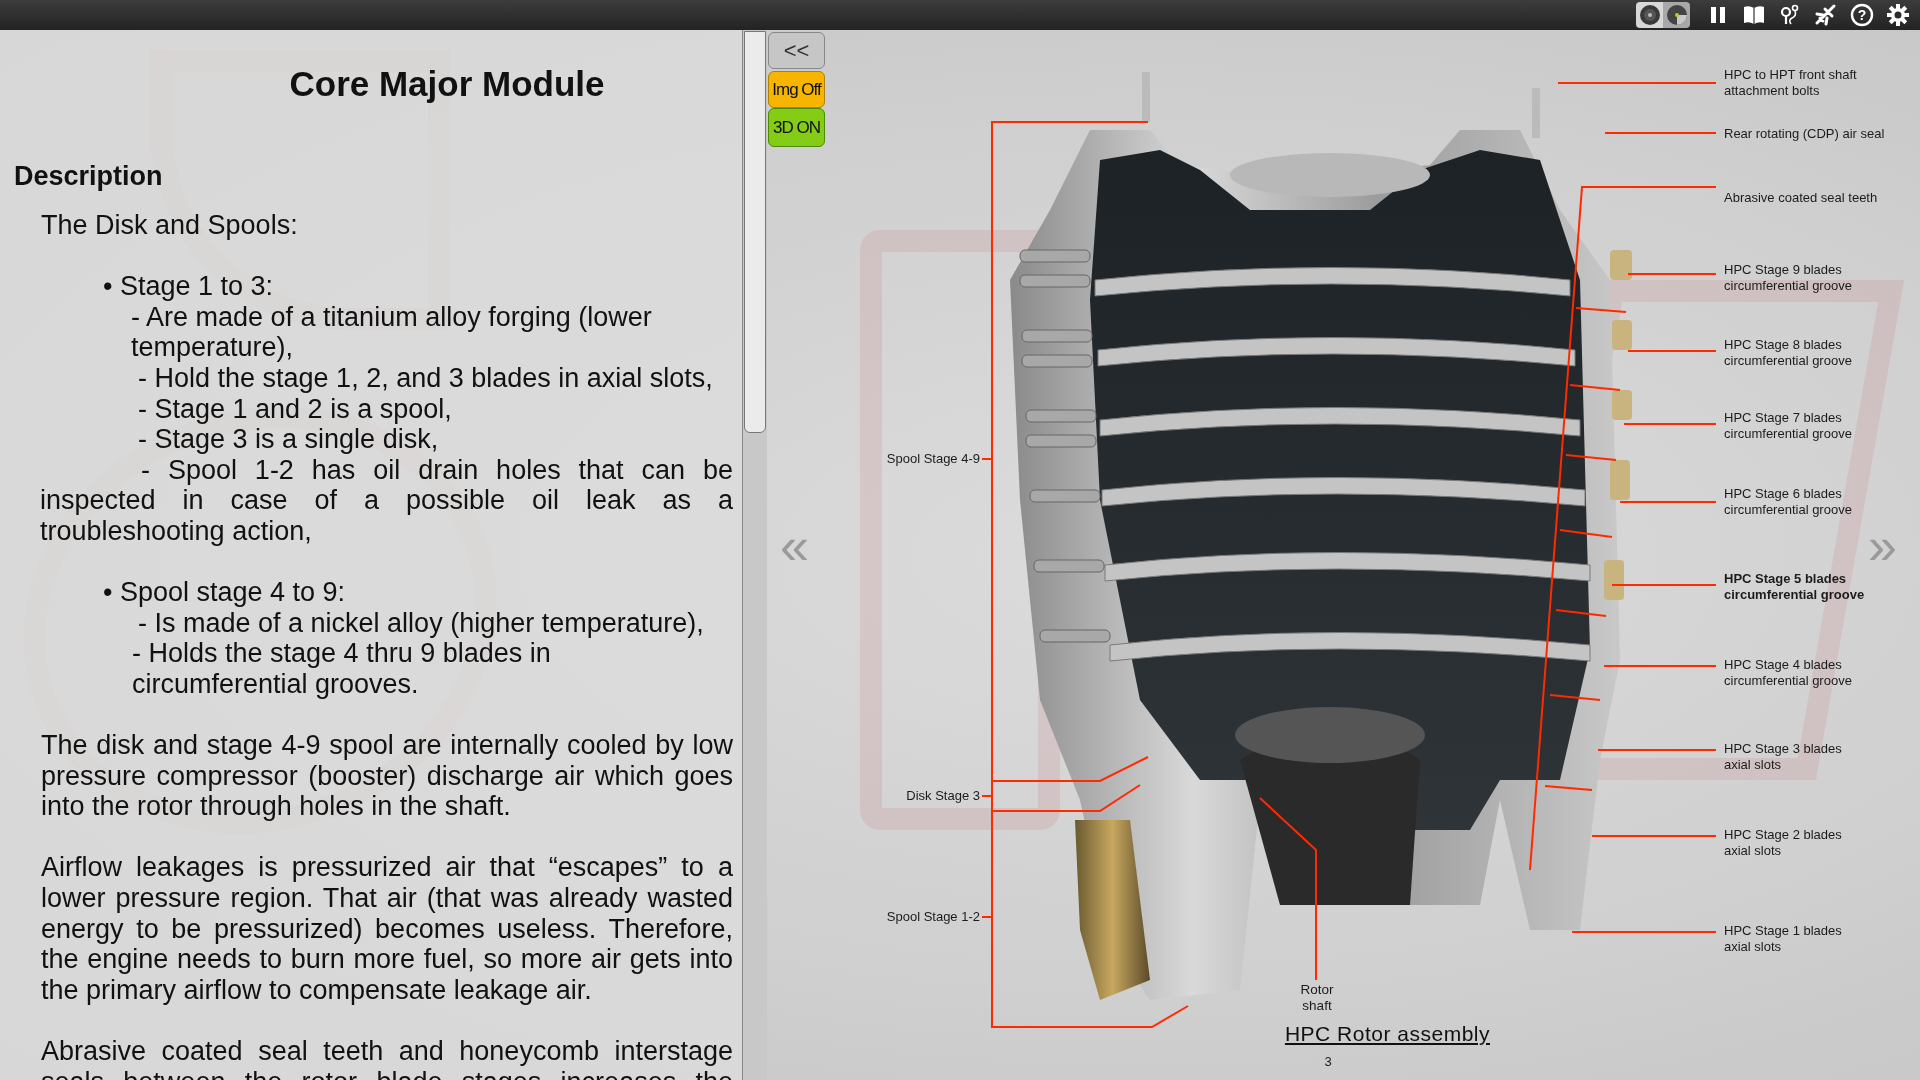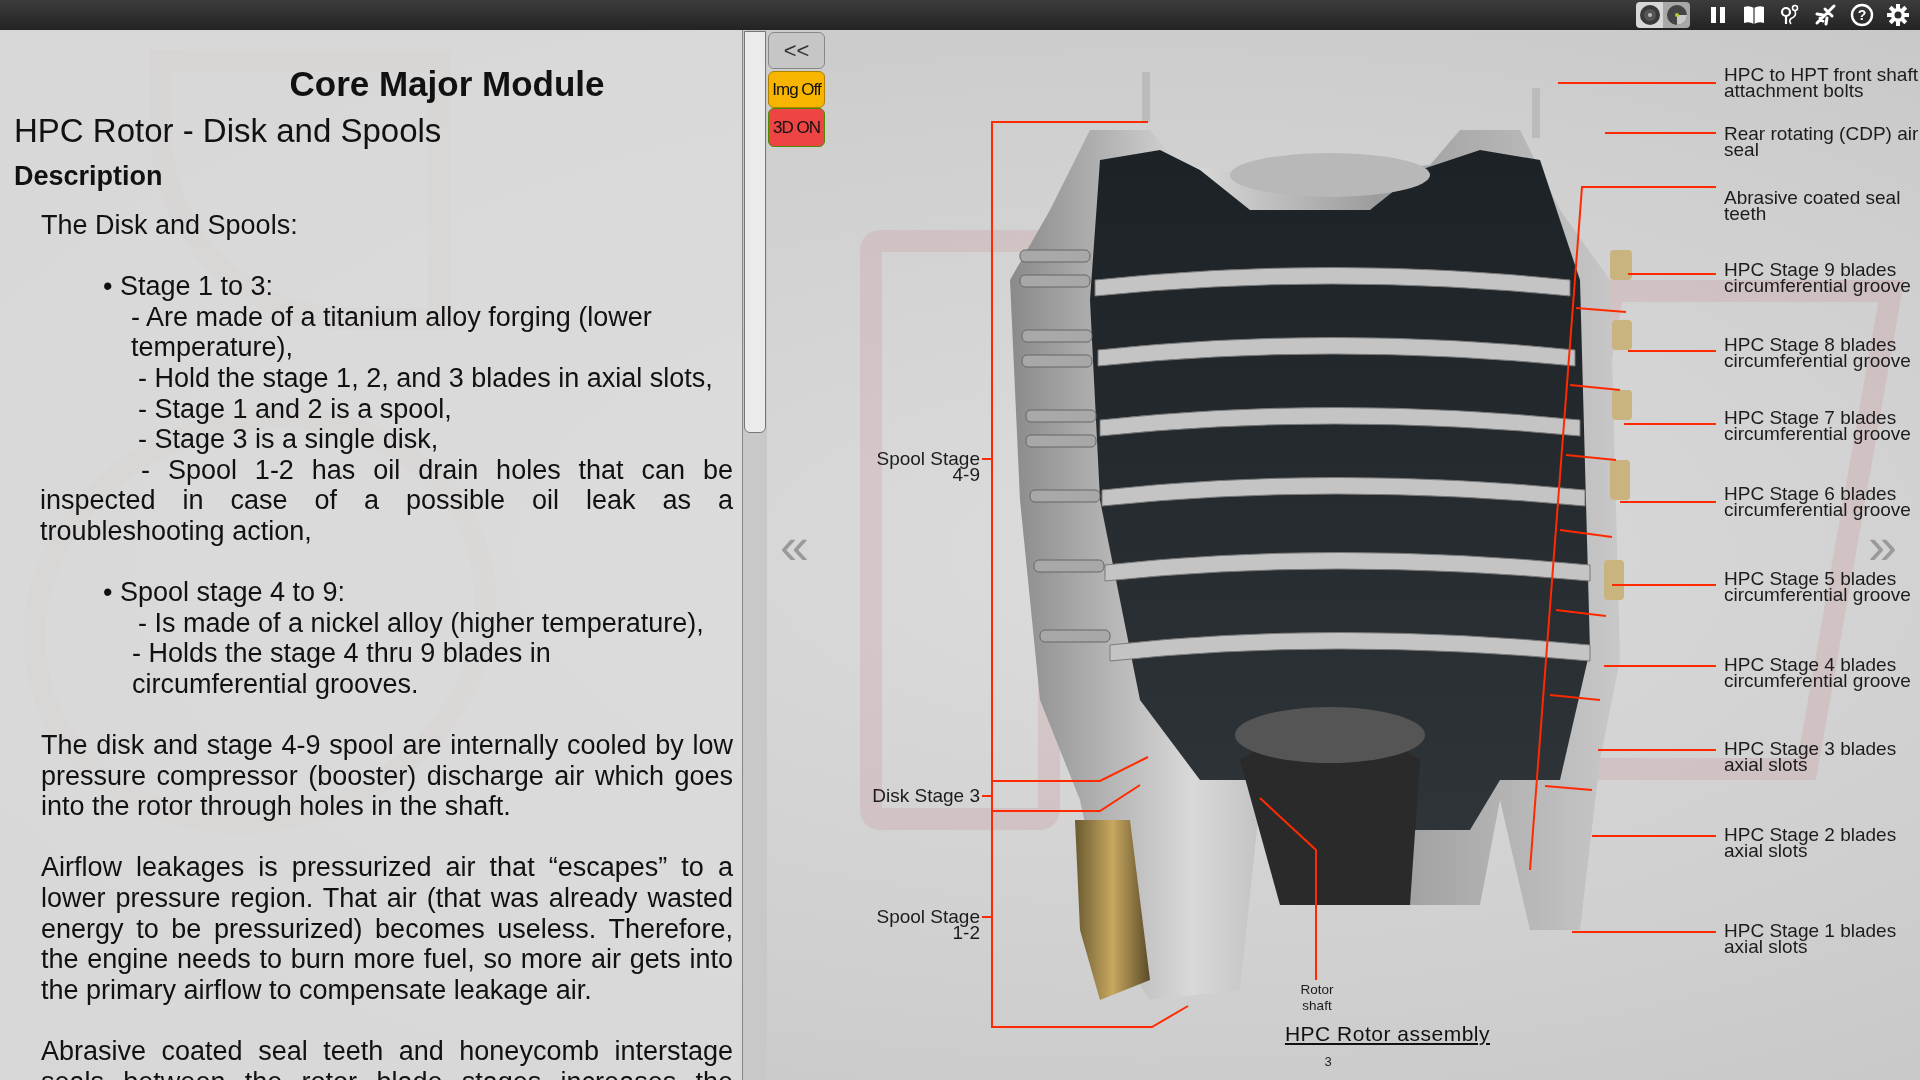--- a/index.html
+++ b/index.html
@@ -31,31 +31,31 @@
   .justify { text-align: justify; text-align-last: left; }
   .gap { height: 30.6px; }
 
   .scrollbar-track { position: absolute; left: 742px; top: 30px; width: 25px; height: 1050px; background: #c8c8c8; border-left: 1px solid #888; }
   .scrollbar-thumb { position: absolute; left: 744px; top: 31px; width: 22px; height: 402px; background: #ebebeb; border: 1px solid #777; border-radius: 0 0 6px 6px; cursor: pointer; }
 
   
   .side-btn { position: absolute; left: 768px; width: 57px; border-radius: 6px; display: flex; align-items: center; justify-content: center; font-size: 17px; color: #111; cursor: pointer; border: 1px solid #888; }
   .btn-collapse { top: 32px; height: 37px; background: #c6c6c6; font-size: 22px; color: #333; }
   .btn-img { top: 71px; height: 37px; background: #f7b500; border-color: #b08000; letter-spacing: -1px; }
-  .btn-3d { top: 108px; height: 39px; background: #ef4444; border-color: #4c8a00; letter-spacing: -1px; }
+  .btn-3d { top: 108px; height: 39px; background: #84cc16; border-color: #4c8a00; letter-spacing: -1px; }
 
   .nav-arrow { position: absolute; font-size: 52px; color: #9a9a9a; cursor: pointer; line-height: 1; }
   .nav-prev { left: 780px; top: 520px; }
   .nav-next { left: 1868px; top: 520px; }
 
   
   .diagram { position: absolute; left: 0; top: 0; width: 1920px; height: 1080px; pointer-events: none; }
   .diagram svg { position: absolute; left: 0; top: 0; }
 
-  .callout { position: absolute; font-size: 19px; color: #1c1c1c; line-height: 16px; }
+  .callout { position: absolute; font-size: 13px; color: #1c1c1c; line-height: 16px; }
   .callout-right { left: 1724px; }
   .callout-left { text-align: right; }
   .caption { position: absolute; left: 1200px; width: 290px; top: 1022px; text-align: right; font-size: 21px; color: #111; letter-spacing: 0.5px; text-decoration: underline; }
   .page-num { position: absolute; left: 1318px; width: 20px; top: 1054px; text-align: center; font-size: 13px; color: #222; }
   .rotor-shaft { position: absolute; left: 1290px; width: 54px; top: 982px; text-align: center; font-size: 13.5px; color: #1c1c1c; line-height: 16px; }
 </style>
 </head>
 <body>
 
 <div class="scene">
@@ -126,21 +126,20 @@
           <rect x="1" y="10" width="5" height="4" transform="rotate(45 12 12)"></rect>
           <rect x="18" y="10" width="5" height="4" transform="rotate(45 12 12)"></rect>
         </g>
         <circle cx="12" cy="12" r="3.5" fill="#2c2c2c"></circle>
       </svg>
   </div>
 </div>
 
 <div class="left-panel">
   <div class="lp-title">Core Major Module</div>
-  <div class="lp-subtitle">HPC Rotor - Disk and Spools</div>
   <div class="lp-heading">Description</div>
   <div class="lp-body">
     <p>The Disk and Spools:</p>
     <div class="gap"></div>
     <p class="indent1">• Stage 1 to 3:</p>
     <p class="indent2" style="padding-left:90px;">- Are made of a titanium alloy forging (lower temperature),</p>
     <p class="indent2">- Hold the stage 1, 2, and 3 blades in axial slots,</p>
     <p class="indent2">- Stage 1 and 2 is a spool,</p>
     <p class="indent2">- Stage 3 is a single disk,</p>
     <p class="justify" style="text-indent:101px;margin-left:-1px;">- Spool 1-2 has oil drain holes that can be inspected in case of a possible oil leak as a troubleshooting action,</p>
@@ -286,21 +285,21 @@
     <div>circumferential groove</div>
   </div>
   <div class="callout callout-right" style="top:410px;">
     <div>HPC Stage 7 blades</div>
     <div>circumferential groove</div>
   </div>
   <div class="callout callout-right" style="top:486px;">
     <div>HPC Stage 6 blades</div>
     <div>circumferential groove</div>
   </div>
-  <div class="callout callout-right" style="top:571px;">
+  <div class="callout callout-right" style="top:571px;font-weight:bold;">
     <div>HPC Stage 5 blades</div>
     <div>circumferential groove</div>
   </div>
   <div class="callout callout-right" style="top:657px;">
     <div>HPC Stage 4 blades</div>
     <div>circumferential groove</div>
   </div>
   <div class="callout callout-right" style="top:741px;">
     <div>HPC Stage 3 blades</div>
     <div>axial slots</div>

